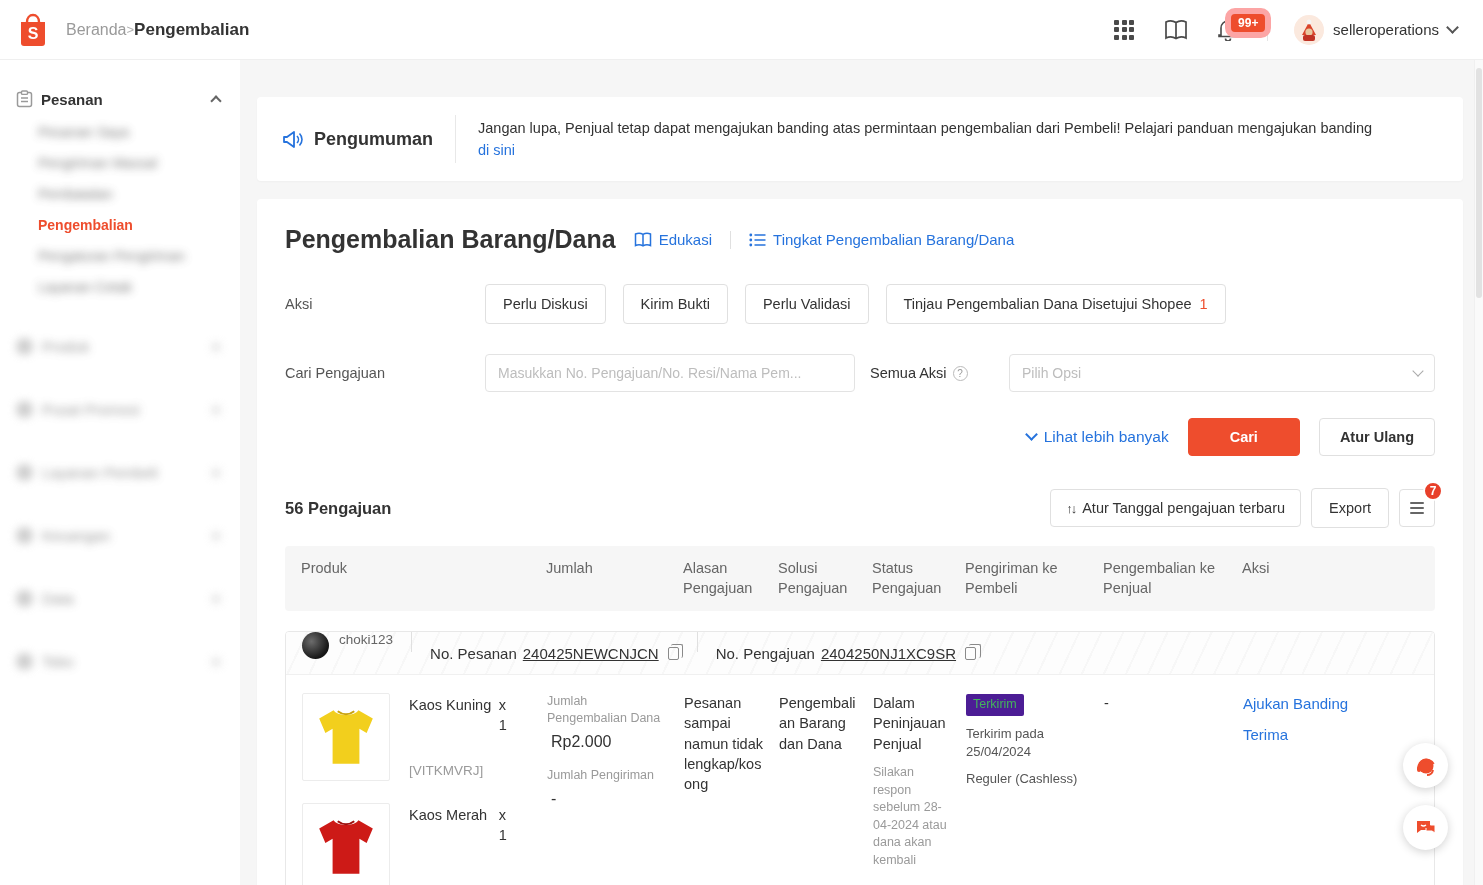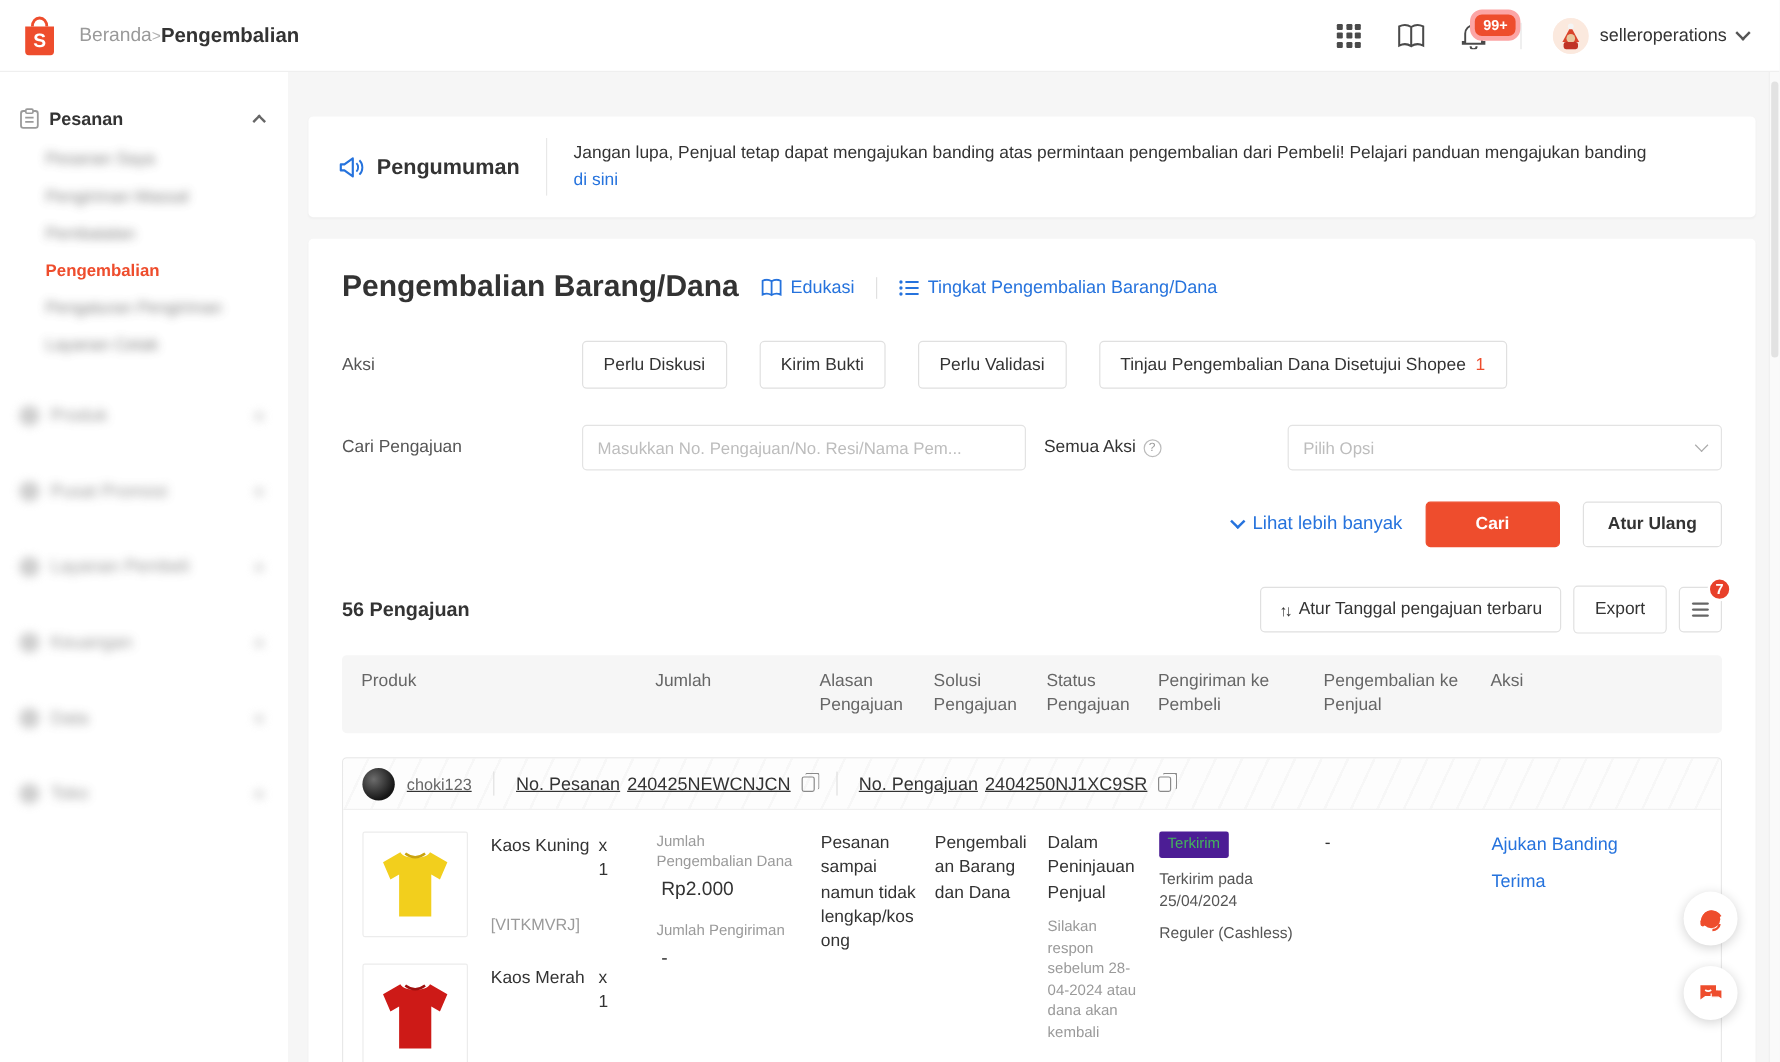--- a/index.html
+++ b/index.html
@@ -20,21 +20,21 @@
   .breadcrumb { display:flex; align-items:center; margin-left:14px; }
   .crumb-home { color:#9a9a9a; font-size:16px; }
   .crumb-sep { color:#b0b0b0; font-size:13px; }
   .crumb-cur { color:#333; font-size:17px; font-weight:bold; }
   .topbar-right { margin-left:auto; display:flex; align-items:center; gap:26px; }
   .tb-icon { position:relative; width:26px; height:24px; display:flex; align-items:center; justify-content:center; cursor:pointer; }
   .grid-icon { display:grid; grid-template-columns:repeat(3,5px); grid-gap:2.5px; }
   .grid-icon i { width:5px; height:5px; background:#4a4a4a; border-radius:1px; display:block; }
   .badge-99 {
     position:absolute; top:-10px; left:10px; background:#ee4d2d; color:#fff;
-    font-size:12px; font-weight:bold; padding:2px 7px; border-radius:10px; border:4px solid #fca5a5;
+    font-size:12px; font-weight:bold; padding:2px 7px; border-radius:10px; border:6px solid #fca5a5;
     white-space:nowrap;
   }
   .tb-divider { width:1px; height:22px; background:#e5e5e5; }
   .user-chip { display:flex; align-items:center; gap:9px; cursor:pointer; }
   .avatar-sm { width:30px; height:30px; border-radius:50%; overflow:hidden; background:#fdeee8; }
   .username { font-size:15px; color:#333; }
   .chev { width:9px; height:9px; border-right:2px solid #555; border-bottom:2px solid #555; transform:rotate(45deg); margin-top:-4px; }
   
   .sidebar {
     position:absolute; top:60px; left:0; width:240px; bottom:0;
@@ -61,27 +61,27 @@
   .link { color:#2673dd; cursor:pointer; text-decoration:none; }
   
   .main-card { margin-top:18px; padding:26px 28px 40px 28px; min-height:700px; }
   .title-row { display:flex; align-items:center; gap:18px; }
   .page-title { font-size:25px; font-weight:bold; color:#333; }
   .title-link { display:flex; align-items:center; gap:7px; font-size:15px; color:#2673dd; cursor:pointer; }
   .vline { width:1px; height:18px; background:#e0e0e0; }
   .form-row { display:flex; align-items:center; margin-top:30px; }
   .form-label { width:200px; font-size:14.5px; color:#555; flex:0 0 200px; }
   .btn { background:#fff; border:1px solid #e0e0e0; border-radius:4px; padding:11px 17px; font-size:14.5px; color:#333; cursor:pointer; font-family:inherit; white-space:nowrap; }
-  .btn-group { display:flex; gap:27px;justify-content:flex-end; }
+  .btn-group { display:flex; gap:17px;justify-content:flex-end; }
   .red-count { color:#ee4d2d; margin-left:4px; }
   .search-input { width:370px; height:38px; border:1px solid #e3e3e3; border-radius:4px; padding:0 12px; font-size:14px; color:#333; font-family:inherit; }
   .search-input::placeholder { color:#bdbdbd; }
   .semua-aksi { display:flex; align-items:center; gap:6px; margin-left:15px; font-size:14.5px; color:#333; }
   .q-icon { width:15px; height:15px; border:1px solid #bbb; border-radius:50%; color:#999; font-size:10px; display:flex; align-items:center; justify-content:center; }
-  .select-box { margin-left:auto; width:362px; height:38px; border:1px solid #e3e3e3; border-radius:4px; display:flex; align-items:center; padding:0 12px; color:#bdbdbd; font-size:14px; cursor:pointer; }
+  .select-box { margin-left:auto; width:426px; height:38px; border:1px solid #e3e3e3; border-radius:4px; display:flex; align-items:center; padding:0 12px; color:#bdbdbd; font-size:14px; cursor:pointer; }
   .select-box .chev-dn { margin-left:auto; width:8px; height:8px; border-right:1.5px solid #aaa; border-bottom:1.5px solid #aaa; transform:rotate(45deg); margin-top:-4px; }
   .filter-actions { display:flex; align-items:center; justify-content:flex-end; gap:19px; margin-top:26px; }
   .more-link { display:flex; align-items:center; gap:8px; font-size:15.5px; color:#2673dd; cursor:pointer; }
   .chev-dn-blue { width:9px; height:9px; border-right:2px solid #2673dd; border-bottom:2px solid #2673dd; transform:rotate(45deg); margin-top:-5px; }
   .btn-primary { background:#ee4d2d; border:1px solid #ee4d2d; color:#fff; font-weight:bold; padding:10px 41px; }
   .btn-reset { padding:10px 20px; font-weight:bold; }
   .list-head { display:flex; align-items:center; margin-top:32px; }
   .count-label { font-size:16.5px; font-weight:bold; color:#333; }
   .list-head-right { margin-left:auto; display:flex; align-items:center; gap:10px; }
   .sort-btn { display:flex; align-items:center; gap:7px; padding:10px 15px; }
@@ -89,24 +89,23 @@
   .filter-btn { position:relative; width:36px; height:38px; display:flex; flex-direction:column; align-items:center; justify-content:center; gap:3px; padding:0; }
   .filter-btn i { display:block; height:2px; background:#666; border-radius:1px; }
   .filter-btn i:nth-child(1){width:14px;} .filter-btn i:nth-child(2){width:14px;} .filter-btn i:nth-child(3){width:14px;}
   .badge-7 { position:absolute; top:-9px; right:-9px; width:20px; height:20px; background:#e8402a; color:#fff; border-radius:50%; font-size:12px; font-weight:bold; display:flex; align-items:center; justify-content:center; border:2px solid #fff; }
   
   .tbl-grid { display:grid; grid-template-columns:245px 137px 95px 94px 93px 138px 139px 1fr; }
   .tbl-header { background:#f6f6f6; border-radius:4px; margin-top:18px; padding:13px 0 13px 16px; }
   .tbl-header .th { font-size:14.5px; color:#666; padding-right:14px; line-height:1.35; }
   .row-card { border:1px solid #e8e8e8; border-radius:4px; margin-top:20px; overflow:hidden; }
   .row-strip {
-    display:flex; align-items:center; height:43px; padding:0 16px;
+    display:flex; height:43px; padding:0 16px;
     background:repeating-linear-gradient(115deg,#fdfdfd 0 18px,#f7f7f7 18px 20px);
     border-bottom:1px solid #f0f0f0;
-    text-decoration:underline;
   }
   .avatar-row { width:27px; height:27px; border-radius:50%; background:radial-gradient(circle at 35% 35%, #6c6c6c, #161616 70%); }
   .row-user { font-size:13.5px; color:#666; margin-left:10px; }
   .strip-div { width:1px; height:20px; background:#e0e0e0; margin:0 18px; }
   .order-no { font-size:15px; color:#333; display:flex; align-items:center; gap:6px; }
   .order-no u { text-decoration:underline; cursor:pointer; }
   .copy-icon { position:relative; width:11px; height:13px; border:1.5px solid #8a8a8a; border-radius:2px; margin-left:3px; cursor:pointer; }
   .copy-icon:before { content:""; position:absolute; top:-4px; left:2.5px; width:11px; height:13px; border-top:1.5px solid #8a8a8a; border-right:1.5px solid #8a8a8a; border-radius:2px; }
   .row-body { padding:18px 0 18px 16px; }
   .cell { padding-right:14px; font-size:14.5px; color:#333; line-height:1.4; word-break:break-word; }

